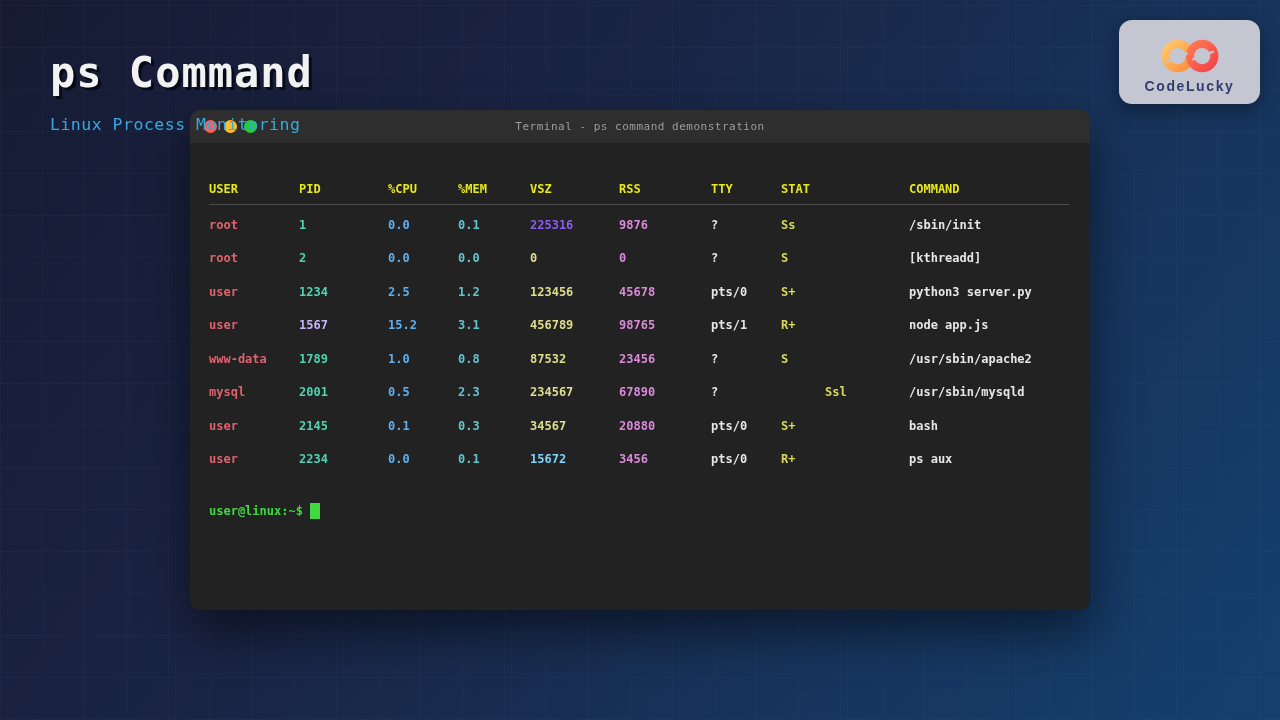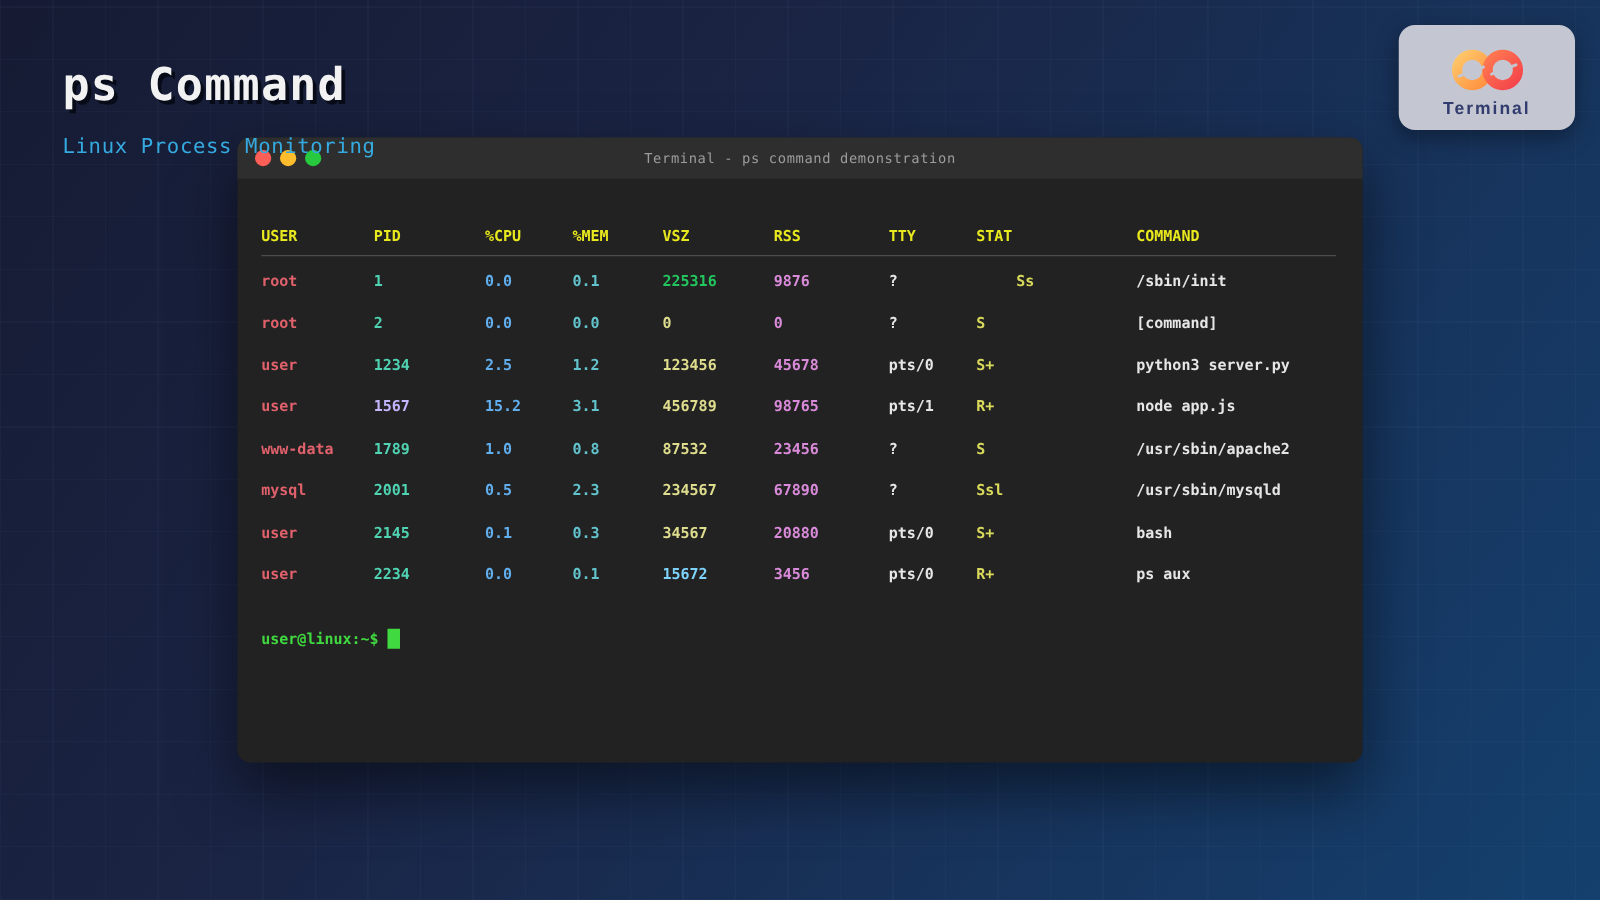--- a/index.html
+++ b/index.html
@@ -15,21 +15,21 @@
     position: absolute; inset: 0;
     background-image:
       repeating-linear-gradient(0deg, rgba(140,170,220,0.035) 0 1px, transparent 1px 42px),
       repeating-linear-gradient(90deg, rgba(140,170,220,0.035) 0 1px, transparent 1px 42px);
     pointer-events: none;
   }
 
   
   .page-header { position: absolute; left: 50px; top: 48px; z-index: 6; }
   .page-title {
-    font-size: 36px; font-weight: bold; color: #f2f2f2;
+    font-size: 42px; font-weight: bold; color: #f2f2f2;
     letter-spacing: 1px;
     text-shadow: 3px 3px 0 rgba(5, 8, 18, 0.85);
   }
   .page-subtitle {
     margin-top: 18px;
     font-size: 16.5px; color: #35aae0; letter-spacing: 0.5px;
   }
 
   
   .brand-card {
@@ -112,21 +112,21 @@
       <linearGradient id="lgR" x1="0" y1="0" x2="1" y2="1">
         <stop offset="0" stop-color="#ff7a50"></stop>
           <stop offset="1" stop-color="#f4434b"></stop>
       </linearGradient>
     </defs>
     <circle cx="33" cy="24" r="15" fill="none" stroke="url(#lgL)" stroke-width="10"></circle>
     <circle cx="63" cy="24" r="15" fill="none" stroke="url(#lgR)" stroke-width="10"></circle>
     <path d="M20 30 L44 21" stroke="#c4c7d1" stroke-width="3" stroke-linecap="round" fill="none"></path>
     <path d="M52 28 L76 19" stroke="#c4c7d1" stroke-width="3" stroke-linecap="round" fill="none"></path>
   </svg>
-  <div class="brand-name">Terminal</div>
+  <div class="brand-name">CodeLucky</div>
 </div>
 
 <div class="terminal">
   <div class="titlebar">
     <div class="traffic-lights">
       <span class="light red"></span>
       <span class="light yellow"></span>
       <span class="light green"></span>
     </div>
     <span class="titlebar-text">Terminal - ps command demonstration</span>
@@ -145,36 +145,36 @@
           <span class="tcell" style="color: rgb(232, 232, 30);">TTY</span>
           <span class="tcell" style="color: rgb(232, 232, 30);">STAT</span>
           <span class="tcell" style="color: rgb(232, 232, 30);">COMMAND</span>
         </div>
       <div class="body-rows">
           <div class="trow">
             <span class="tcell" style="color: rgb(224, 97, 107);">root</span>
             <span class="tcell" style="color: rgb(79, 211, 178);">1</span>
             <span class="tcell" style="color: rgb(97, 174, 238);">0.0</span>
             <span class="tcell" style="color: rgb(98, 195, 204);">0.1</span>
-            <span class="tcell" style="color: #22c55e;">225316</span>
+            <span class="tcell" style="color: #8b5cf6;">225316</span>
             <span class="tcell" style="color: rgb(217, 138, 217);">9876</span>
             <span class="tcell" style="color: rgb(230, 230, 230);">?</span>
-            <span class="tcell" style="color: rgb(217, 217, 92); margin-left: 32px;">Ss</span>
+            <span class="tcell" style="color: rgb(217, 217, 92);">Ss</span>
             <span class="tcell" style="color: rgb(230, 230, 230);">/sbin/init</span>
           </div>
           <div class="trow">
             <span class="tcell" style="color: rgb(224, 97, 107);">root</span>
             <span class="tcell" style="color: rgb(79, 211, 178);">2</span>
             <span class="tcell" style="color: rgb(97, 174, 238);">0.0</span>
             <span class="tcell" style="color: rgb(98, 195, 204);">0.0</span>
             <span class="tcell" style="color: rgb(222, 220, 141);">0</span>
             <span class="tcell" style="color: rgb(217, 138, 217);">0</span>
             <span class="tcell" style="color: rgb(230, 230, 230);">?</span>
             <span class="tcell" style="color: rgb(217, 217, 92);">S</span>
-            <span class="tcell" style="color: rgb(230, 230, 230);">[command]</span>
+            <span class="tcell" style="color: rgb(230, 230, 230);">[kthreadd]</span>
           </div>
           <div class="trow">
             <span class="tcell" style="color: rgb(224, 97, 107);">user</span>
             <span class="tcell" style="color: rgb(79, 211, 178);">1234</span>
             <span class="tcell" style="color: rgb(97, 174, 238);">2.5</span>
             <span class="tcell" style="color: rgb(98, 195, 204);">1.2</span>
             <span class="tcell" style="color: rgb(222, 220, 141);">123456</span>
             <span class="tcell" style="color: rgb(217, 138, 217);">45678</span>
             <span class="tcell" style="color: rgb(230, 230, 230);">pts/0</span>
             <span class="tcell" style="color: rgb(217, 217, 92);">S+</span>
@@ -203,21 +203,21 @@
             <span class="tcell" style="color: rgb(230, 230, 230);">/usr/sbin/apache2</span>
           </div>
           <div class="trow">
             <span class="tcell" style="color: rgb(224, 97, 107);">mysql</span>
             <span class="tcell" style="color: rgb(79, 211, 178);">2001</span>
             <span class="tcell" style="color: rgb(97, 174, 238);">0.5</span>
             <span class="tcell" style="color: rgb(98, 195, 204);">2.3</span>
             <span class="tcell" style="color: rgb(222, 220, 141);">234567</span>
             <span class="tcell" style="color: rgb(217, 138, 217);">67890</span>
             <span class="tcell" style="color: rgb(230, 230, 230);">?</span>
-            <span class="tcell" style="color: rgb(217, 217, 92);">Ssl</span>
+            <span class="tcell" style="color: rgb(217, 217, 92); margin-left: 44px;">Ssl</span>
             <span class="tcell" style="color: rgb(230, 230, 230);">/usr/sbin/mysqld</span>
           </div>
           <div class="trow">
             <span class="tcell" style="color: rgb(224, 97, 107);">user</span>
             <span class="tcell" style="color: rgb(79, 211, 178);">2145</span>
             <span class="tcell" style="color: rgb(97, 174, 238);">0.1</span>
             <span class="tcell" style="color: rgb(98, 195, 204);">0.3</span>
             <span class="tcell" style="color: rgb(222, 220, 141);">34567</span>
             <span class="tcell" style="color: rgb(217, 138, 217);">20880</span>
             <span class="tcell" style="color: rgb(230, 230, 230);">pts/0</span>

